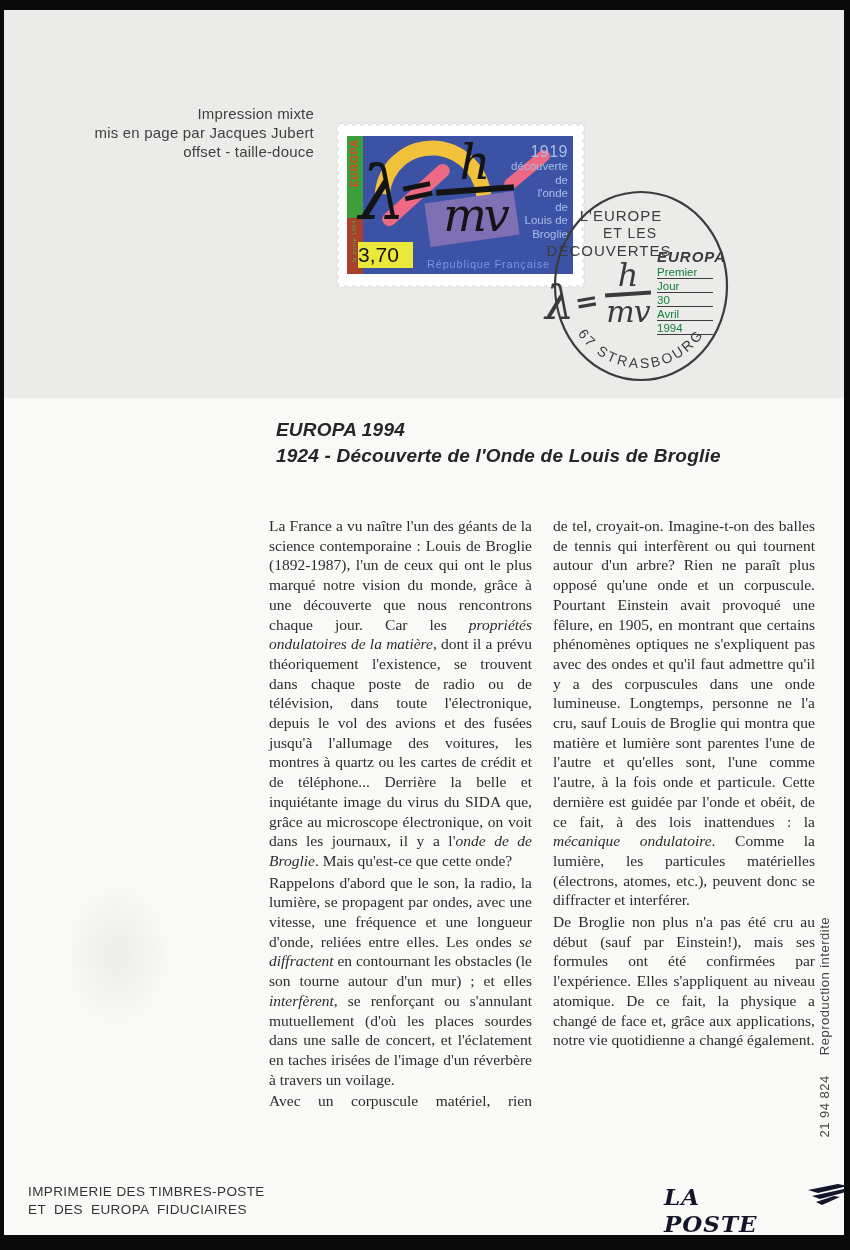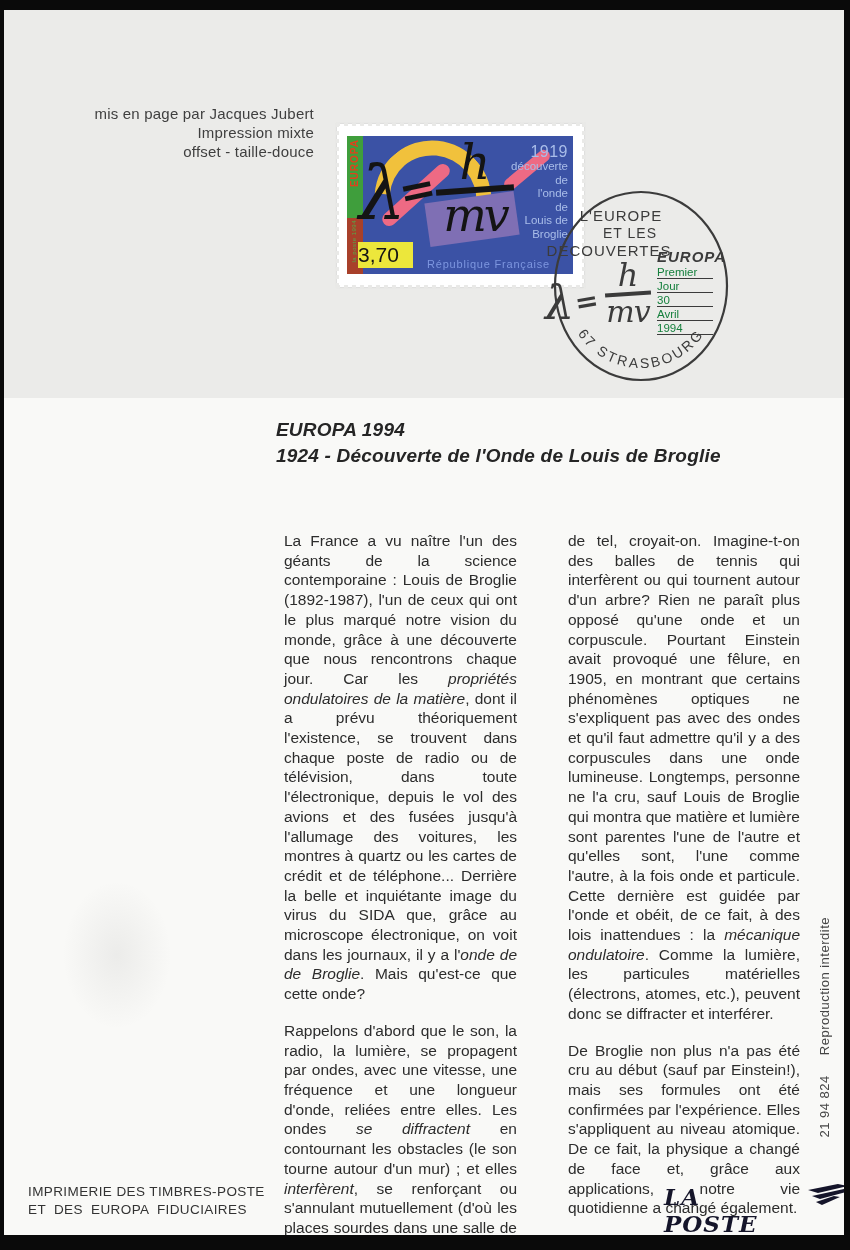--- a/index.html
+++ b/index.html
@@ -65,21 +65,21 @@
   .pm-lambda{left:0;top:22px;font-size:46px;line-height:1;}
   .pm-equals{left:30px;top:30px;font-size:28px;font-weight:bold;transform:rotate(-10deg);line-height:1;}
   .pm-frac{left:57px;top:2px;width:52px;text-align:center;}
   .pm-frac .num{font-size:32px;line-height:30px;}
   .pm-frac .bar{width:46px;height:3.5px;background:#3b3b3b;margin:2px auto;transform:rotate(-4deg);}
   .pm-frac .den{font-size:30px;line-height:28px;letter-spacing:-1px;}
   
   .title-block{position:absolute;left:276px;top:417px;font-size:19px;font-weight:bold;font-style:italic;
                color:#252525;line-height:26px;letter-spacing:.2px;z-index:4;}
   .col{position:absolute;top:514px;width:267px;font-size:15.5px;line-height:19.7px;color:#2c2c2c;z-index:4;}
-  .col p{margin:17px;text-align:justify;}
+  .col p{margin:2px;text-align:justify;font-family:Liberation Serif, serif;}
   .col p.jl{text-align-last:justify;}
   .col-left{left:267px;}
   .col-right{left:551px;width:266px;}
   .side-note{position:absolute;right:18px;bottom:112px;writing-mode:vertical-rl;transform:rotate(180deg);
              font-size:13px;color:#454545;letter-spacing:.5px;z-index:4;}
   .side-note .gap{display:inline-block;height:20px;}
   .imprimerie{position:absolute;left:28px;top:1183px;font-size:13.5px;line-height:17.5px;color:#333;
               letter-spacing:.4px;z-index:4;}
   .imprimerie .l2{word-spacing:4px;}
   .brand{position:absolute;left:664px;top:1183px;z-index:4;display:flex;align-items:flex-start;}
@@ -91,22 +91,22 @@
 </head>
 <body>
 
 <div class="page">
 
   <div class="top-panel"></div>
   <div class="lower-panel"></div>
   <div class="smudge"></div>
 
   <div class="printer-note">
+    <div>Impression mixte</div>
     <div>mis en page par Jacques Jubert</div>
-    <div>Impression mixte</div>
     <div>offset - taille-douce</div>
   </div>
 
   <div class="stamp">
     <div class="perf t"></div>
     <div class="perf b"></div>
     <div class="perf l"></div>
     <div class="perf r"></div>
     <div class="stamp-inner">
       <div class="arc-yellow"></div>
@@ -169,20 +169,21 @@
   </div>
 
   <div class="title-block">
     <div>EUROPA 1994</div>
     <div>1924 - Découverte de l'Onde de Louis de Broglie</div>
   </div>
 
   <div class="col col-left">
       <p><span>La France a vu naître l'un des géants de la science contemporaine : Louis de Broglie (1892-1987), l'un de ceux qui ont le plus marqué notre vision du monde, grâce à une découverte que nous rencontrons chaque jour. Car les </span><i>propriétés ondulatoires de la matière</i><span>, dont il a prévu théoriquement l'existence, se trouvent dans chaque poste de radio ou de télévision, dans toute l'électronique, depuis le vol des avions et des fusées jusqu'à l'allumage des voitures, les montres à quartz ou les cartes de crédit et de téléphone... Derrière la belle et inquiétante image du virus du SIDA que, grâce au microscope électronique, on voit dans les journaux, il y a l'</span><i>onde de de Broglie</i><span>. Mais qu'est-ce que cette onde?</span></p>
       <p><span>Rappelons d'abord que le son, la radio, la lumière, se propagent par ondes, avec une vitesse, une fréquence et une longueur d'onde, reliées entre elles. Les ondes </span><i>se diffractent</i><span> en contournant les obstacles (le son tourne autour d'un mur) ; et elles </span><i>interfèrent</i><span>, se renforçant ou s'annulant mutuellement (d'où les places sourdes dans une salle de concert, et l'éclatement en taches irisées de l'image d'un réverbère à travers un voilage.</span></p>
+      <p class="jl"><span>Avec un corpuscule matériel, rien</span></p>
     </div>
   <div class="col col-right">
       <p><span>de tel, croyait-on. Imagine-t-on des balles de tennis qui interfèrent ou qui tournent autour d'un arbre? Rien ne paraît plus opposé qu'une onde et un corpuscule. Pourtant Einstein avait provoqué une fêlure, en 1905, en montrant que certains phénomènes optiques ne s'expliquent pas avec des ondes et qu'il faut admettre qu'il y a des corpuscules dans une onde lumineuse. Longtemps, personne ne l'a cru, sauf Louis de Broglie qui montra que matière et lumière sont parentes l'une de l'autre et qu'elles sont, l'une comme l'autre, à la fois onde et particule. Cette dernière est guidée par l'onde et obéit, de ce fait, à des lois inattendues : la </span><i>mécanique ondulatoire</i><span>. Comme la lumière, les particules matérielles (électrons, atomes, etc.), peuvent donc se diffracter et interférer.</span></p>
       <p><span>De Broglie non plus n'a pas été cru au début (sauf par Einstein!), mais ses formules ont été confirmées par l'expérience. Elles s'appliquent au niveau atomique. De ce fait, la physique a changé de face et, grâce aux applications, notre vie quotidienne a changé également.</span></p>
     </div>
 
   <div class="side-note">
     <span>21 94 824</span><span class="gap"></span><span>Reproduction interdite</span>
   </div>
 

